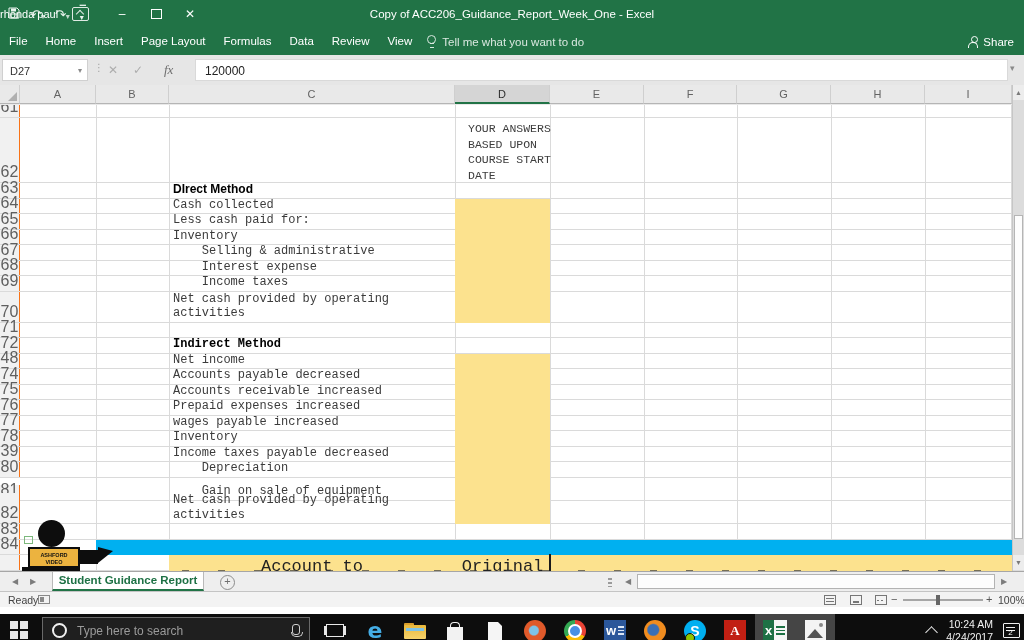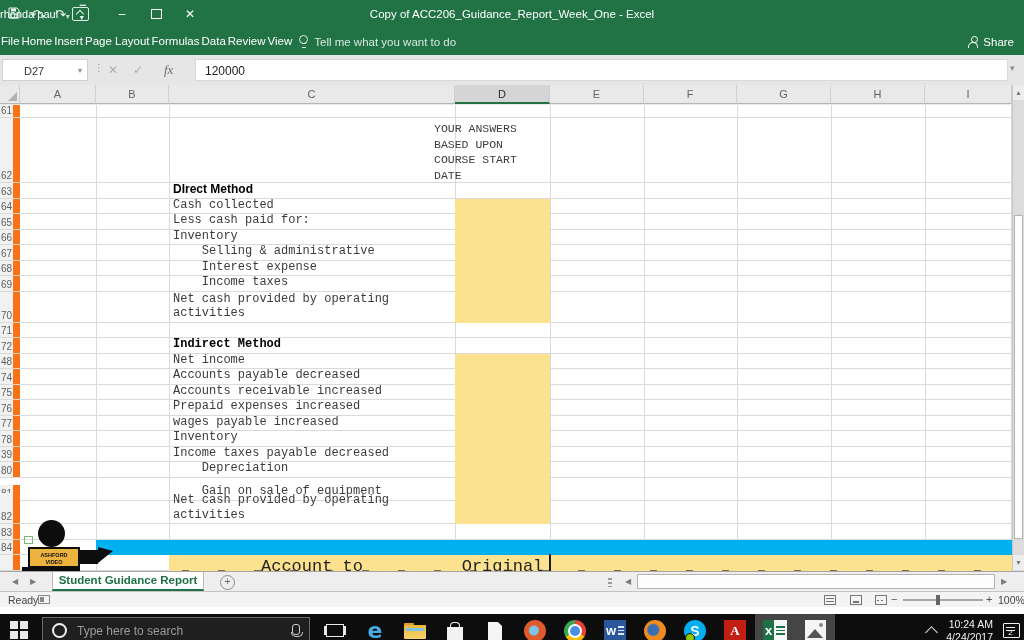--- a/index.html
+++ b/index.html
@@ -21,35 +21,35 @@
   .ribopt::after{content:"";position:absolute;left:4px;top:3px;width:5px;height:5px;
     border-left:1px solid #dfeae4;border-top:1px solid #dfeae4;transform:rotate(45deg);}
   .wbtn{width:34px;height:28px;display:flex;align-items:center;justify-content:center;
     font-size:12px;color:#fff;}
   .restore-ic{width:9px;height:8px;border:1px solid #fff;position:relative;background:#217346;}
   .restore-ic::before{content:"";position:absolute;left:2px;top:-3px;width:8px;height:7px;
     border:1px solid #fff;z-index:-1;}
 
   
   #tabrow{left:0;top:28px;width:1024px;height:27px;background:#217346;display:flex;align-items:center;}
-  .rtab{color:#fff;font-size:11.5px;padding:0 1px;line-height:27px;}
+  .rtab{color:#fff;font-size:11.5px;padding:0 9px;line-height:27px;}
   #tellme{display:flex;align-items:center;gap:6px;color:#d9e8e0;font-size:11.5px;margin-left:6px;}
   .bulb{width:9px;height:13px;position:relative;}
   .bulb::before{content:"";position:absolute;left:0;top:0;width:7px;height:7px;border:1px solid #d9e8e0;border-radius:50%;}
   .bulb::after{content:"";position:absolute;left:2.5px;top:8px;width:4px;height:3px;border-bottom:1px solid #d9e8e0;border-top:1px solid #d9e8e0;}
   #share{position:absolute;right:10px;top:28px;height:27px;display:flex;align-items:center;gap:5px;
     color:#fff;font-size:11.5px;}
   .person{width:10px;height:11px;position:relative;}
   .person::before{content:"";position:absolute;left:2.5px;top:0;width:5px;height:5px;border:1px solid #fff;border-radius:50%;}
   .person::after{content:"";position:absolute;left:0;top:6px;width:8px;height:5px;border:1px solid #fff;border-bottom:none;border-radius:5px 5px 0 0;}
 
   
   #fbar{left:0;top:55px;width:1024px;height:30px;background:#e6e6e6;border-bottom:1px solid #d0d0d0;}
   #namebox{left:2px;top:4px;width:86px;height:22px;background:#fff;border:1px solid #d0d0d0;
-    font-size:11px;color:#333;line-height:22px;padding-left:21px;box-sizing:border-box;}
+    font-size:11px;color:#333;line-height:22px;padding-left:7px;box-sizing:border-box;}
   #namebox .dd{position:absolute;right:5px;top:0;font-size:8px;color:#8a8a8a;}
   #fb-dots{left:94px;top:7px;color:#a5a5a5;font-size:10px;letter-spacing:0;}
   .fbtn{top:4px;height:22px;line-height:22px;font-size:12px;color:#adadad;}
   #fx{font-family:"Liberation Serif","DejaVu Serif",serif;font-style:italic;color:#6f6f6f;font-size:13px;}
   #ffield{left:195px;top:4px;width:813px;height:22px;background:#fff;border:1px solid #d9d9d9;
     font-size:12px;color:#222;line-height:22px;padding-left:9px;box-sizing:border-box;
     font-family:"Liberation Sans","DejaVu Sans",sans-serif;}
   #fb-chev{left:1010px;top:8px;font-size:9px;color:#8a8a8a;}
 
   
@@ -59,29 +59,29 @@
   .col-h.sel{background:#d5d5d5;border-bottom:2px solid #217346;color:#2c2c2c;}
   #corner{position:absolute;left:0;top:0;width:20px;height:19px;background:#e9e9e9;
     border-right:1px solid #cfcfcf;border-bottom:1px solid #b5b5b5;box-sizing:border-box;}
   #corner::after{content:"";position:absolute;right:2px;bottom:2px;border-left:9px solid transparent;
     border-bottom:9px solid #b0b0b0;}
 
   
   #grid{left:0;top:105px;width:1012px;height:466px;background:#fff;overflow:hidden;}
   .grow{position:absolute;left:0;width:1012px;border-bottom:1px solid #dadada;box-sizing:border-box;}
   .rnum{position:absolute;left:0;top:0;width:20px;height:100%;background:#f1f1f1;
-    border-right:7px solid #f97316;box-sizing:border-box;font-size:10px;color:#5f5f5f;
+    border-right:1px solid #f97316;box-sizing:border-box;font-size:16px;color:#5f5f5f;
     display:flex;align-items:flex-end;justify-content:center;padding-bottom:1px;}
   .vline{position:absolute;top:0;width:1px;height:466px;background:#dadada;}
   .mono{position:absolute;left:173px;bottom:1px;font-family:"Liberation Mono","DejaVu Sans Mono",monospace;
     font-size:12px;color:#3b3b3b;white-space:pre;line-height:14.5px;}
   .bsans{font-family:"Liberation Sans","DejaVu Sans",sans-serif;font-weight:bold;color:#000;white-space:pre;}
   .bmono{font-weight:bold;color:#000;}
   .wrapc{width:282px;white-space:pre-wrap;}
-  .dtext{position:absolute;left:434px;top:3px;width:88px;font-family:"Liberation Mono","DejaVu Sans Mono",monospace;
+  .dtext{position:absolute;left:468px;top:3px;width:88px;font-family:"Liberation Mono","DejaVu Sans Mono",monospace;
     font-size:11.5px;color:#3d3d3d;line-height:15.5px;}
   .fillY{position:absolute;left:455px;width:95px;background:#fce28e;}
   #bluebar{position:absolute;left:96px;width:916px;background:#00b0f0;}
   #bottomY{position:absolute;left:169px;width:843px;background:#fce28e;}
   .botlbl{position:absolute;font-family:"Liberation Mono","DejaVu Sans Mono",monospace;
     font-size:17px;color:#222;text-align:center;z-index:6;}
   #botdiv{position:absolute;left:549px;width:2px;background:#1a1a1a;z-index:7;}
   #clipline{position:absolute;left:182px;width:820px;height:2.5px;z-index:6;opacity:.7;
     background:repeating-linear-gradient(90deg,#3c3c3c 0 7px,transparent 7px 36px);}
   #anchor-mark{position:absolute;left:24px;top:431px;width:7px;height:6px;border:1px solid #7cb87c;z-index:8;}

